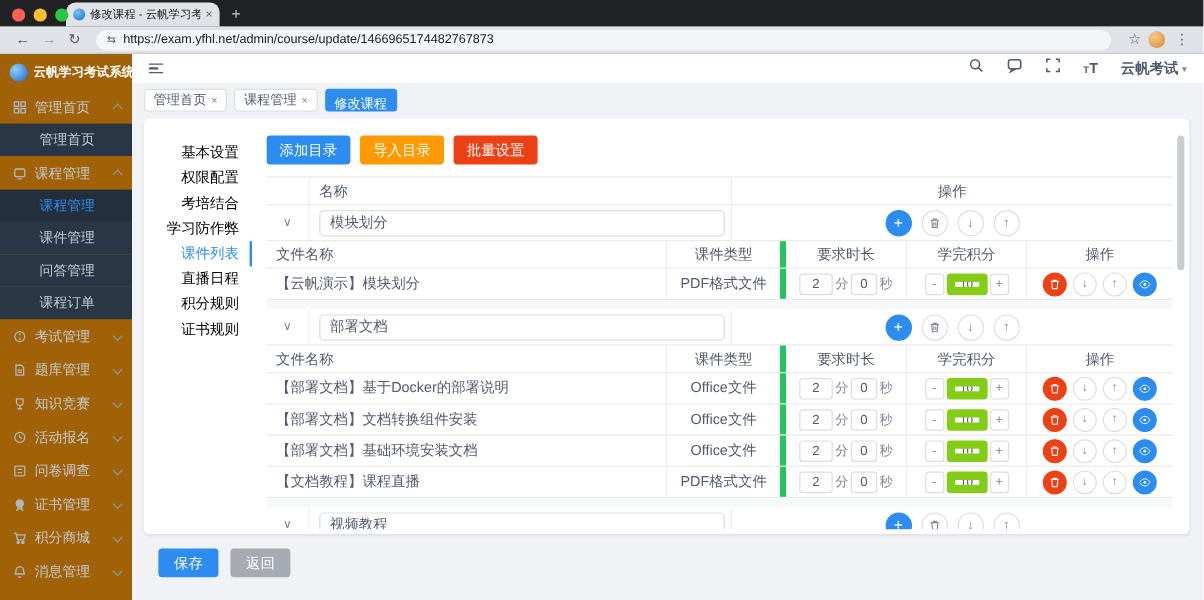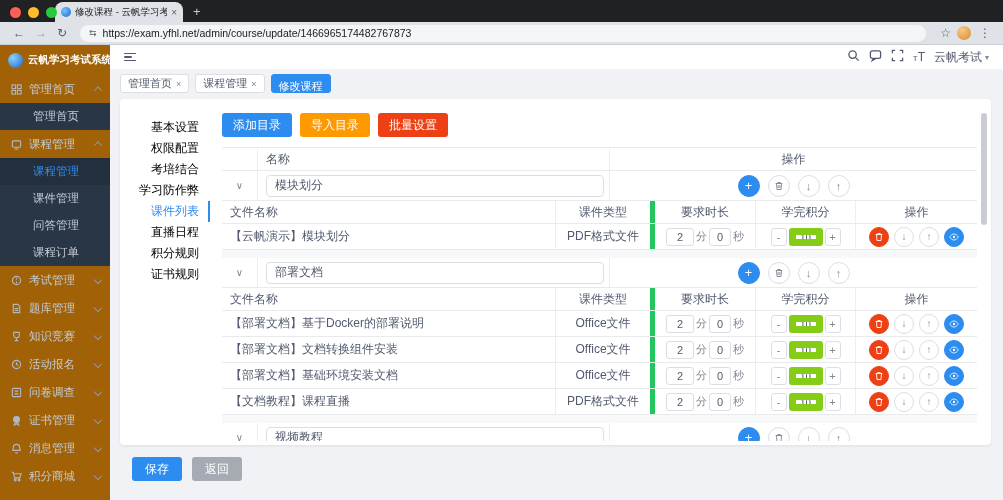--- a/index.html
+++ b/index.html
@@ -44,21 +44,21 @@
   .chev.down { transform:rotate(45deg); }
   .s-child { height:27px; display:flex; align-items:center; padding-left:33px; background:#28someplace; }
   .s-child { background:#293645; }
   .s-child.active { color:#2d8cf0; background:#232f3d; }
   .main { flex:1; background:#f0f2f5; display:flex; flex-direction:column; min-width:0; }
   
   .app-header { height:24px; background:#fff; display:flex; align-items:center; padding:0 14px; flex:none; }
   .burger { display:flex; flex-direction:column; gap:2px; }
   .burger span { height:1.5px; background:#515a6e; border-radius:1px; }
   .burger .b1{width:12px}.burger .b2{width:8px}.burger .b3{width:12px}
-  .hd-right { margin-left:auto; display:flex; align-items:center; gap:9px; }
+  .hd-right { margin-left:auto; display:flex; align-items:center; gap:19px;font-weight:bold; }
   .hd-right svg { width:13px; height:13px; stroke:#515a6e; fill:none; stroke-width:1.4; }
   .font-ic { color:#515a6e; font-size:12px; }
   .font-ic .sm { font-size:8px; }
   .user { font-size:12px; color:#515a6e; display:flex; align-items:center; gap:3px; }
   .user .caret { font-size:8px; color:#808695; }
   
   .tabs-row { height:26px; padding:5px 0 0 10px; display:flex; gap:6px; flex:none; }
   .ttab { height:19px; display:inline-flex; align-items:center; gap:4px; padding:0 7px;
     background:#fff; border:1px solid #dcdee2; border-radius:3px; font-size:11px; color:#515a6e; }
   .ttab .tclose { font-size:9px; color:#80868b; }
@@ -248,35 +248,35 @@
             <circle cx="6" cy="5" r="3.2" fill="#aeb9c4"></circle>
             <path d="M4.5 8l-1 3 2.5-1.5L8.5 11l-1-3"></path>
           </svg>
         </span>
       <span class="s-label">证书管理</span>
       <span class="chev down"></span>
     </div>
     <div class="s-parent">
       <span class="s-ic">
           <svg viewBox="0 0 12 12">
-            <path d="M6 1.5a3.5 3.5 0 0 1 3.5 3.5c0 2.5 1 3 1 3h-9s1-.5 1-3A3.5 3.5 0 0 1 6 1.5zM5 10a1 1 0 0 0 2 0"></path>
-          </svg>
-        </span>
-      <span class="s-label">消息管理</span>
-      <span class="chev down"></span>
-    </div>
-    <div class="s-parent">
-      <span class="s-ic">
-          <svg viewBox="0 0 12 12">
             <path d="M1 1.5h1.5L4 7.5h5.5L11 3H3"></path>
             <circle cx="4.6" cy="9.8" r="1" fill="#aeb9c4"></circle>
             <circle cx="8.8" cy="9.8" r="1" fill="#aeb9c4"></circle>
           </svg>
         </span>
       <span class="s-label">积分商城</span>
+      <span class="chev down"></span>
+    </div>
+    <div class="s-parent">
+      <span class="s-ic">
+          <svg viewBox="0 0 12 12">
+            <path d="M6 1.5a3.5 3.5 0 0 1 3.5 3.5c0 2.5 1 3 1 3h-9s1-.5 1-3A3.5 3.5 0 0 1 6 1.5zM5 10a1 1 0 0 0 2 0"></path>
+          </svg>
+        </span>
+      <span class="s-label">消息管理</span>
       <span class="chev down"></span>
     </div>
   </div>
 
   <div class="main">
     <div class="app-header">
       <span class="burger">
           <span class="b1"></span>
           <span class="b2"></span>
           <span class="b3"></span>

